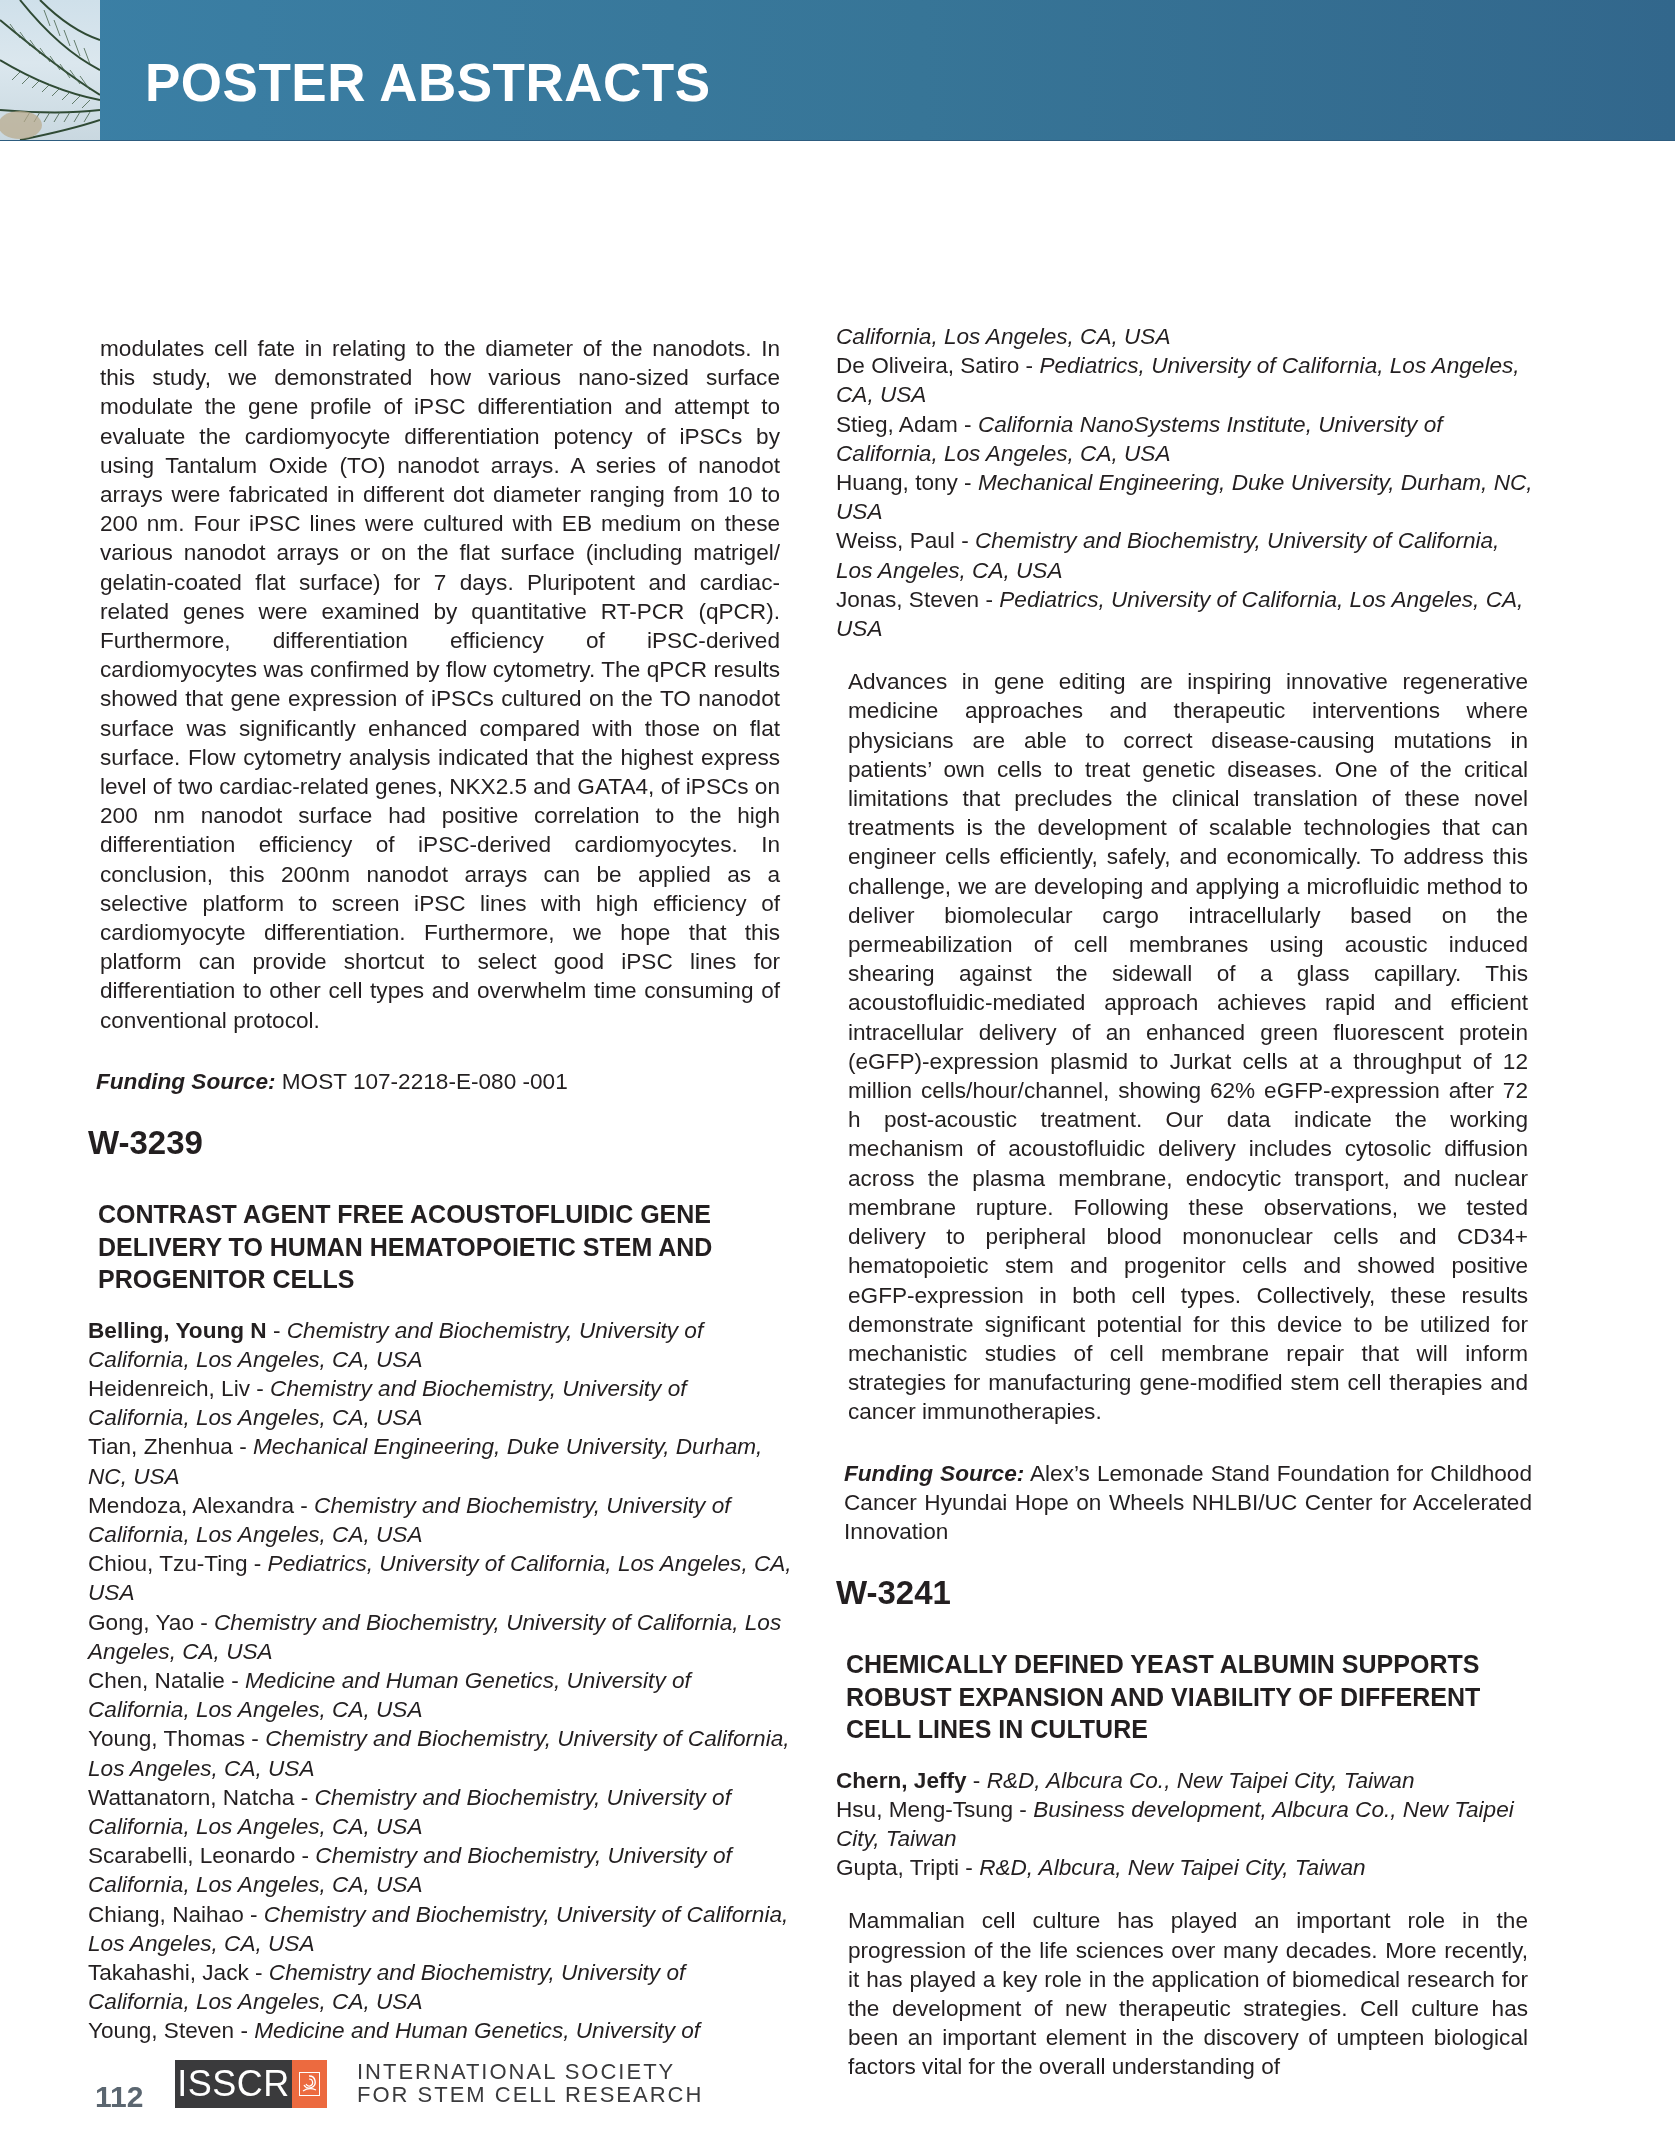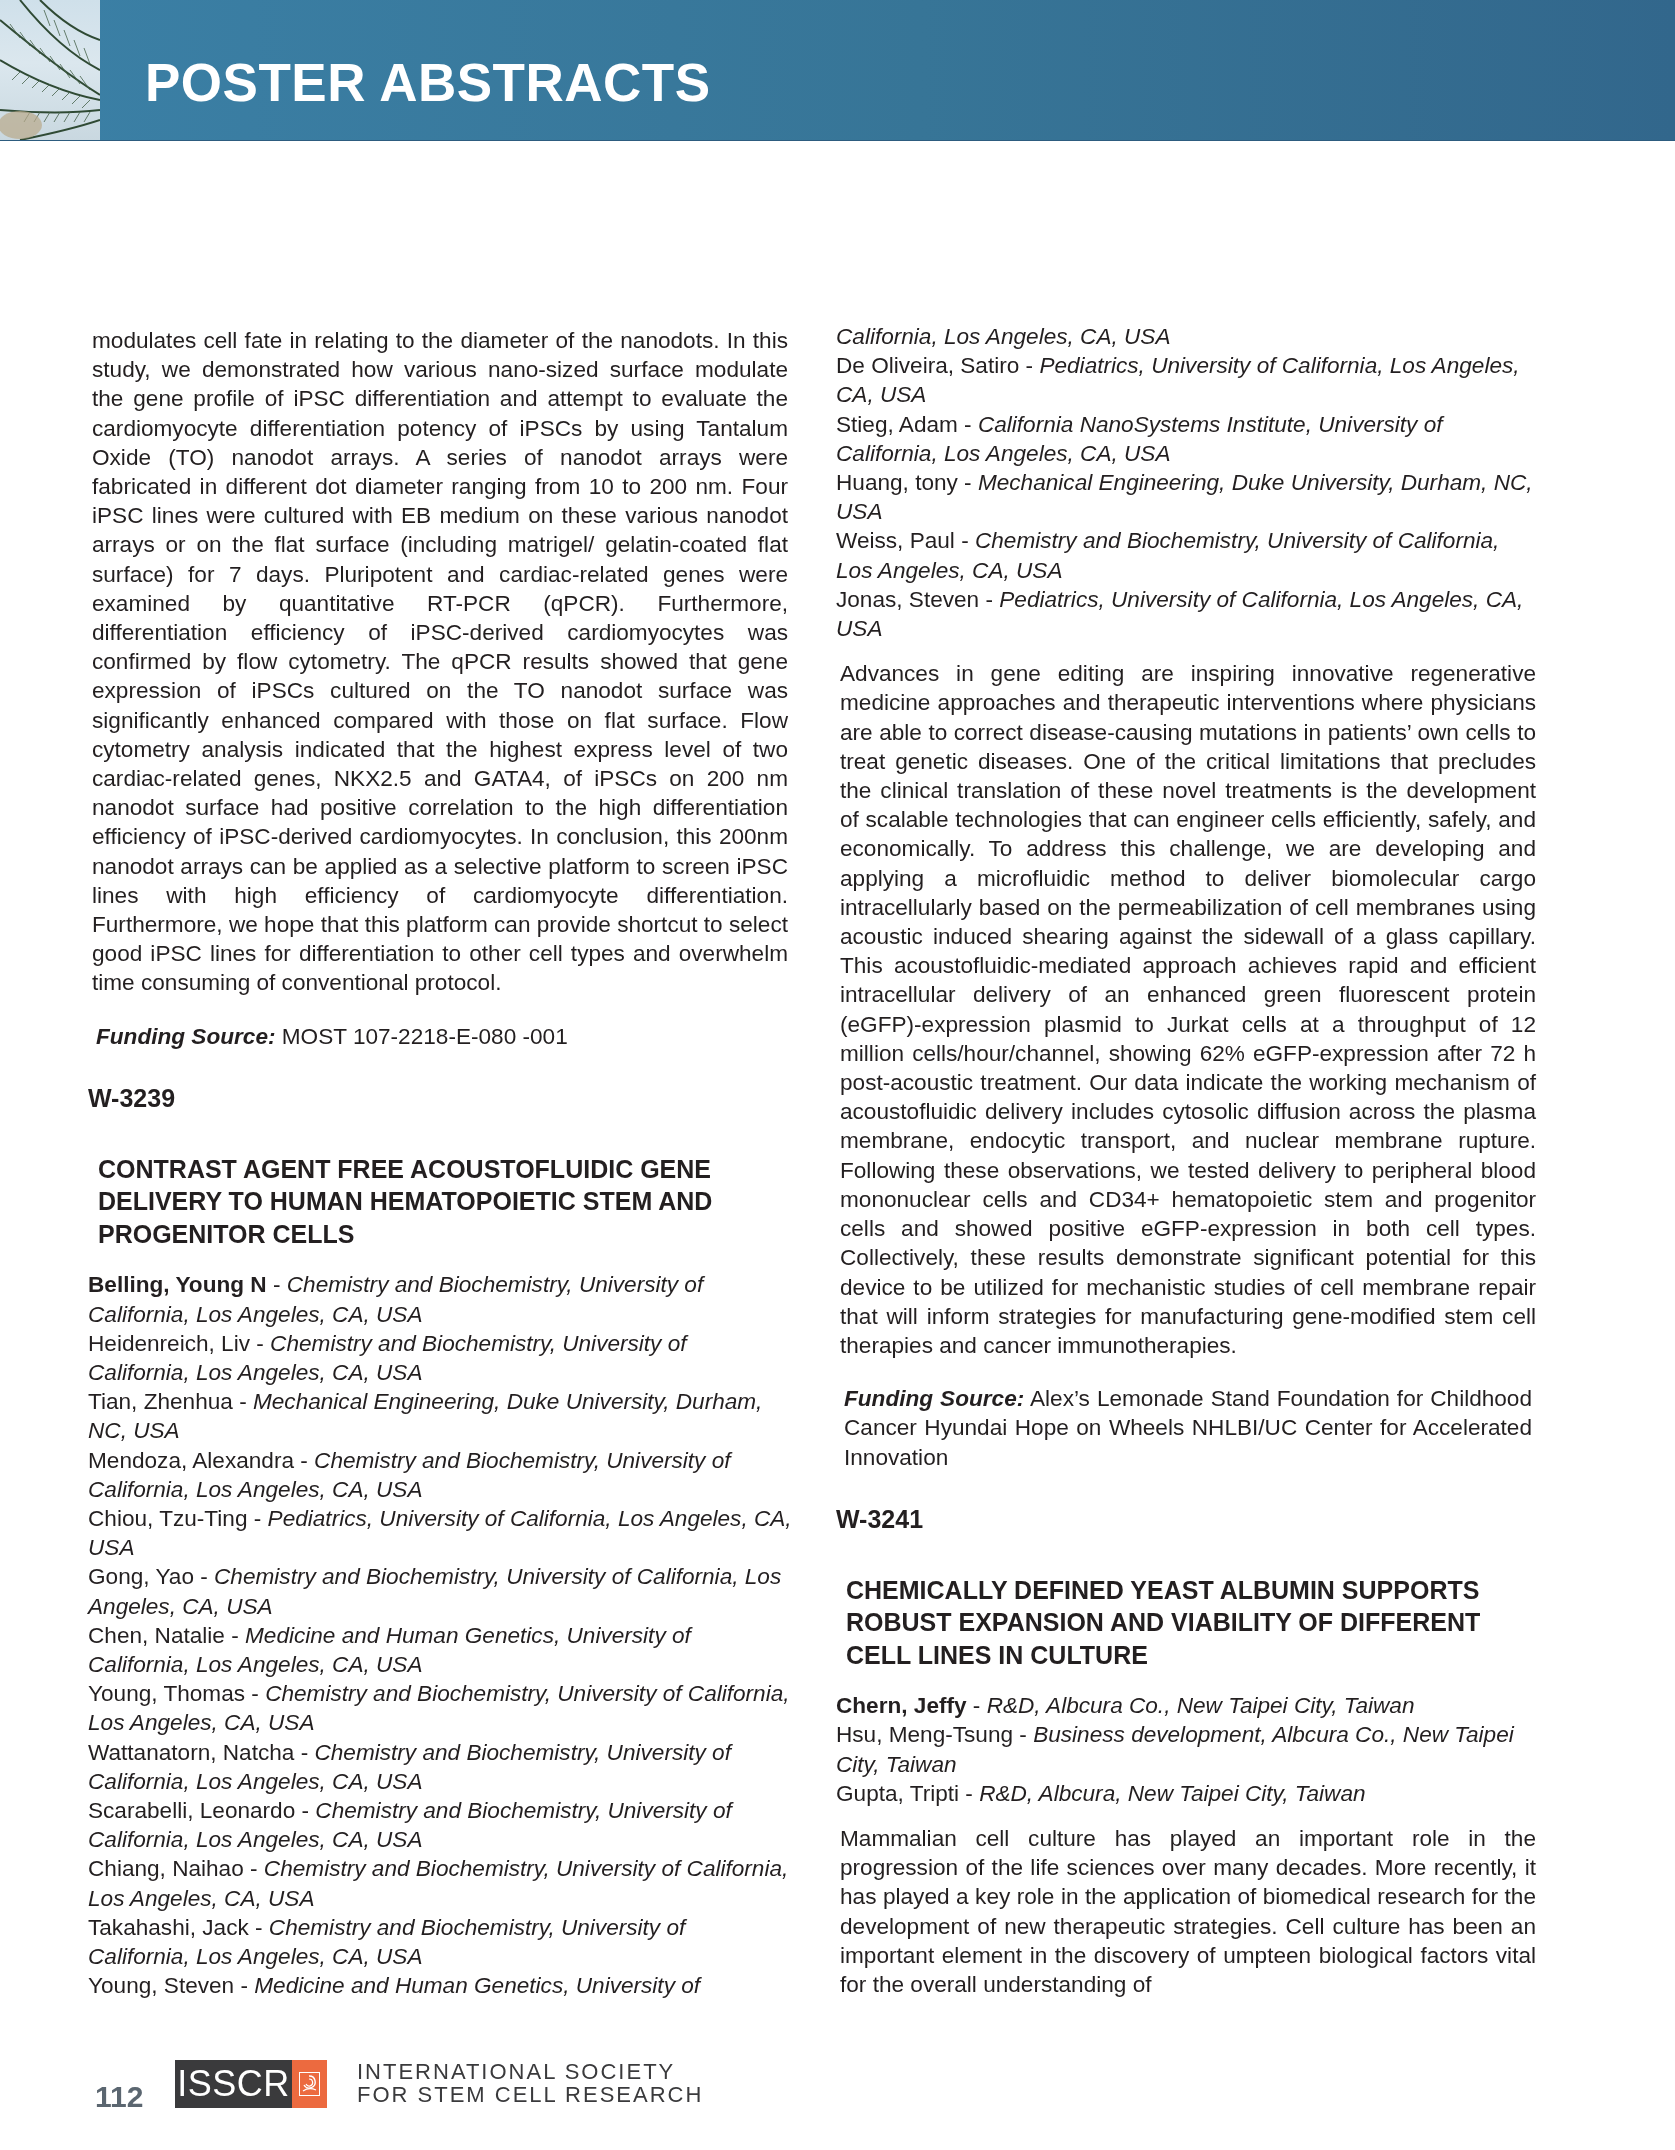--- a/index.html
+++ b/index.html
@@ -23,27 +23,27 @@
     position: absolute; left: 145px; top: 56px;
     font-size: 53px; font-weight: bold; color: #ffffff; letter-spacing: 0.5px;
     line-height: 1; white-space: nowrap;
   }
   .col {
     position: absolute; top: 322px; width: 704px;
     font-size: 22.6px; line-height: 29.2px;
   }
   .col.left { left: 88px; }
   .col.right { left: 836px; }
-  .para { margin: 4px; text-align: justify; }
+  .para { margin: 12px; text-align: justify; }
   .gap-s { height: 12px; }
   .gap-m { height: 24px; }
   .gap-l { height: 30px; }
   .funding { margin: 8px; text-align: justify; }
   .funding .flabel { font-weight: bold; font-style: italic; }
-  .abs-id { font-weight: bold; font-size: 25px; line-height: 30px; margin: 0; }
+  .abs-id { font-weight: bold; font-size: 33px; line-height: 30px; margin: 0; }
   .abs-title { font-weight: bold; font-size: 25px; line-height: 32.5px; margin: 10px; }
   .author { margin: 0; }
   .author .aff { font-style: italic; margin-top: 28px; }
   .author.presenter .aname { font-weight: bold; }
   .footer {
     position: absolute; left: 0; top: 2060px; width: 1675px; height: 70px;
   }
   .page-num {
     position: absolute; left: 95px; top: 22px; font-size: 30px; font-weight: bold;
     color: #5b6670; line-height: 1;

